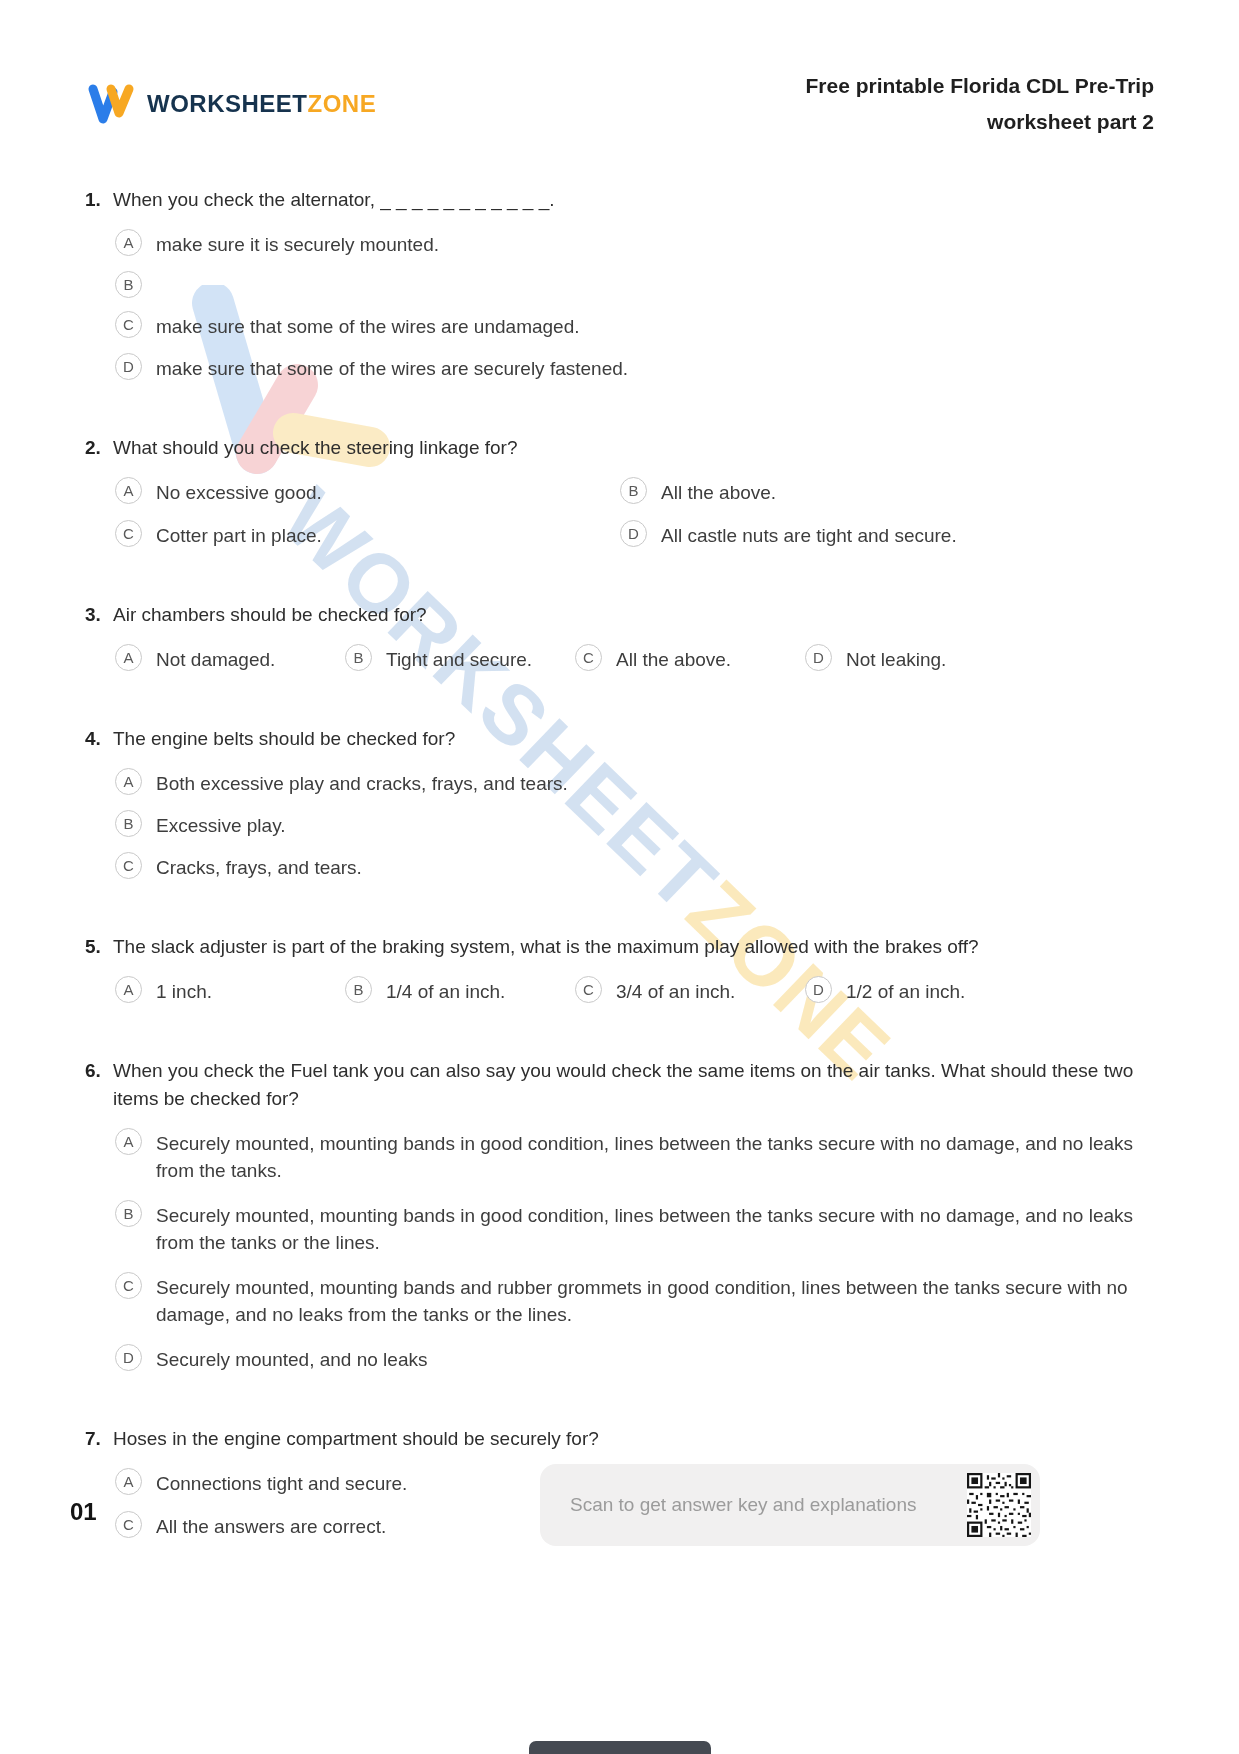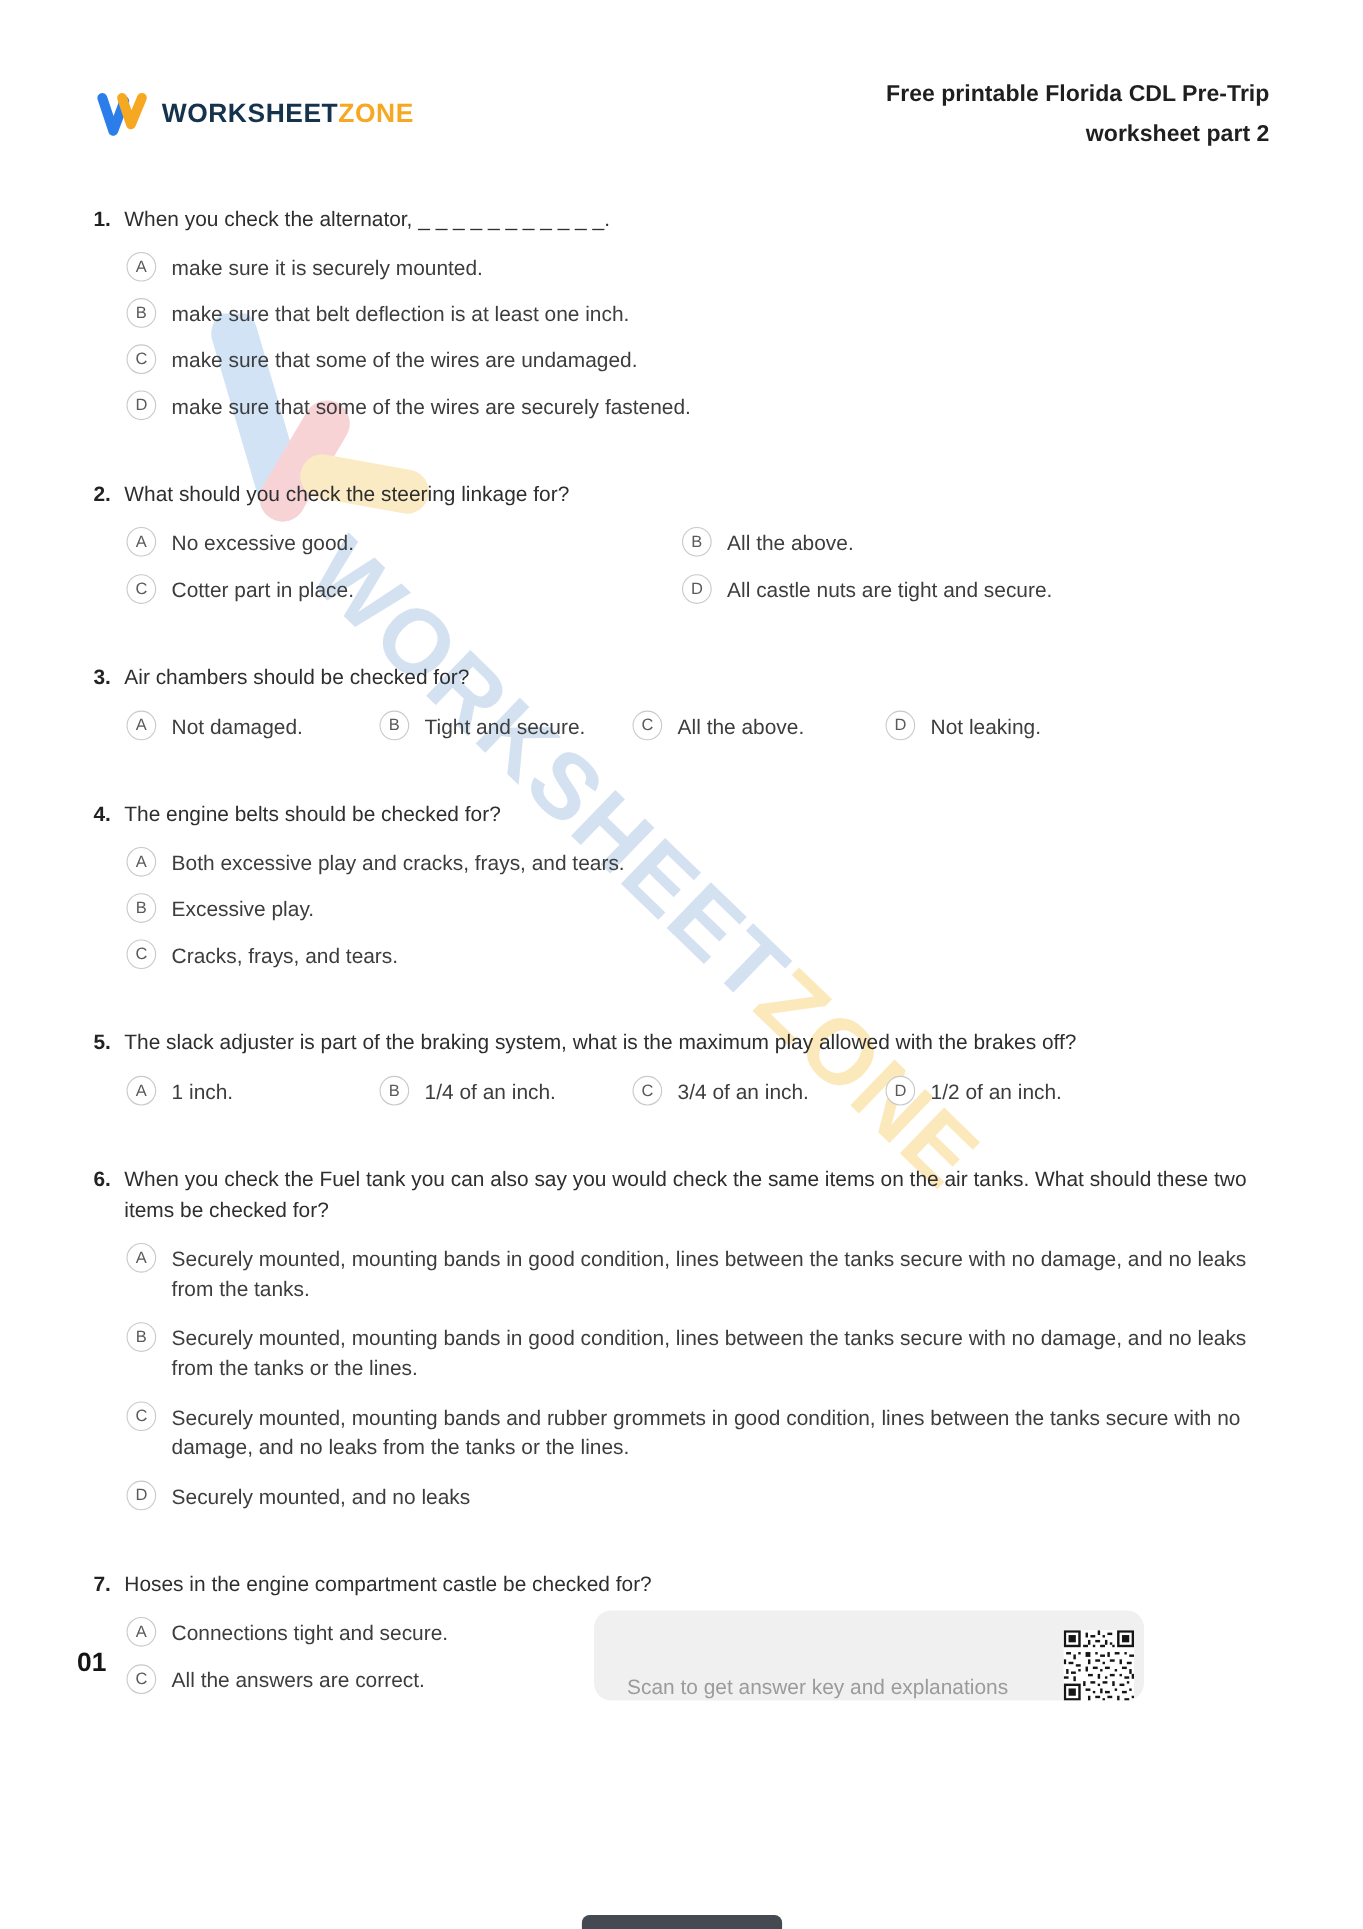--- a/index.html
+++ b/index.html
@@ -47,21 +47,21 @@
   .q-multiline .option { margin-bottom:16px; }
   
   .footer { position:absolute; left:0; right:0; top:1462px; height:120px; z-index:2; }
   .page-num {
     position:absolute; left:70px; top:36px; font-size:24px; font-weight:700;
     color:#141414; text-underline-offset:4px;
   }
   .scan-box {
     position:absolute; right:199px; top:2px; width:500px; height:82px;
     background:#f1f0f0; border-radius:16px;
-    display:flex; align-items:flex-end; padding:0 9px 0 30px;
+    display:flex; align-items:center; padding:0 9px 0 30px;
   }
   .scan-text { flex:1; color:#9b9b9b; font-size:19px; }
   .qr { width:64px; height:64px; flex:0 0 64px; background:#ffffff; }
   .bottom-bar {
     position:absolute; left:529px; bottom:0; width:182px; height:13px;
     background:#454a52; border-radius:7px 7px 0 0; z-index:3;
   }
 </style>
 </head>
 <body>
@@ -101,21 +101,20 @@
           <span class="q-num">1.</span>
           <span class="q-text">When you check the alternator, _ _ _ _ _ _ _ _ _ _ _.</span>
         </div>
         <div class="opts">
           <div class="option">
             <span class="badge">A</span>
             <span class="opt-text">make sure it is securely mounted.</span>
           </div>
           <div class="option">
             <span class="badge">B</span>
-            <span class="opt-text">make sure that belt deflection is at least one inch.</span>
           </div>
           <div class="option">
             <span class="badge">C</span>
             <span class="opt-text">make sure that some of the wires are undamaged.</span>
           </div>
           <div class="option">
             <span class="badge">D</span>
             <span class="opt-text">make sure that some of the wires are securely fastened.</span>
           </div>
         </div>
@@ -238,21 +237,21 @@
           <div class="option">
             <span class="badge">D</span>
             <span class="opt-text">Securely mounted, and no leaks</span>
           </div>
         </div>
       </section>
 
       <section class="question">
         <div class="q-head">
           <span class="q-num">7.</span>
-          <span class="q-text">Hoses in the engine compartment castle be checked for?</span>
+          <span class="q-text">Hoses in the engine compartment should be securely for?</span>
         </div>
         <div class="opts-grid2">
           <div class="option">
             <span class="badge">A</span>
             <span class="opt-text">Connections tight and secure.</span>
           </div>
           <div class="option">
             <span class="badge">B</span>
             <span class="opt-text">Leaks.</span>
           </div>

